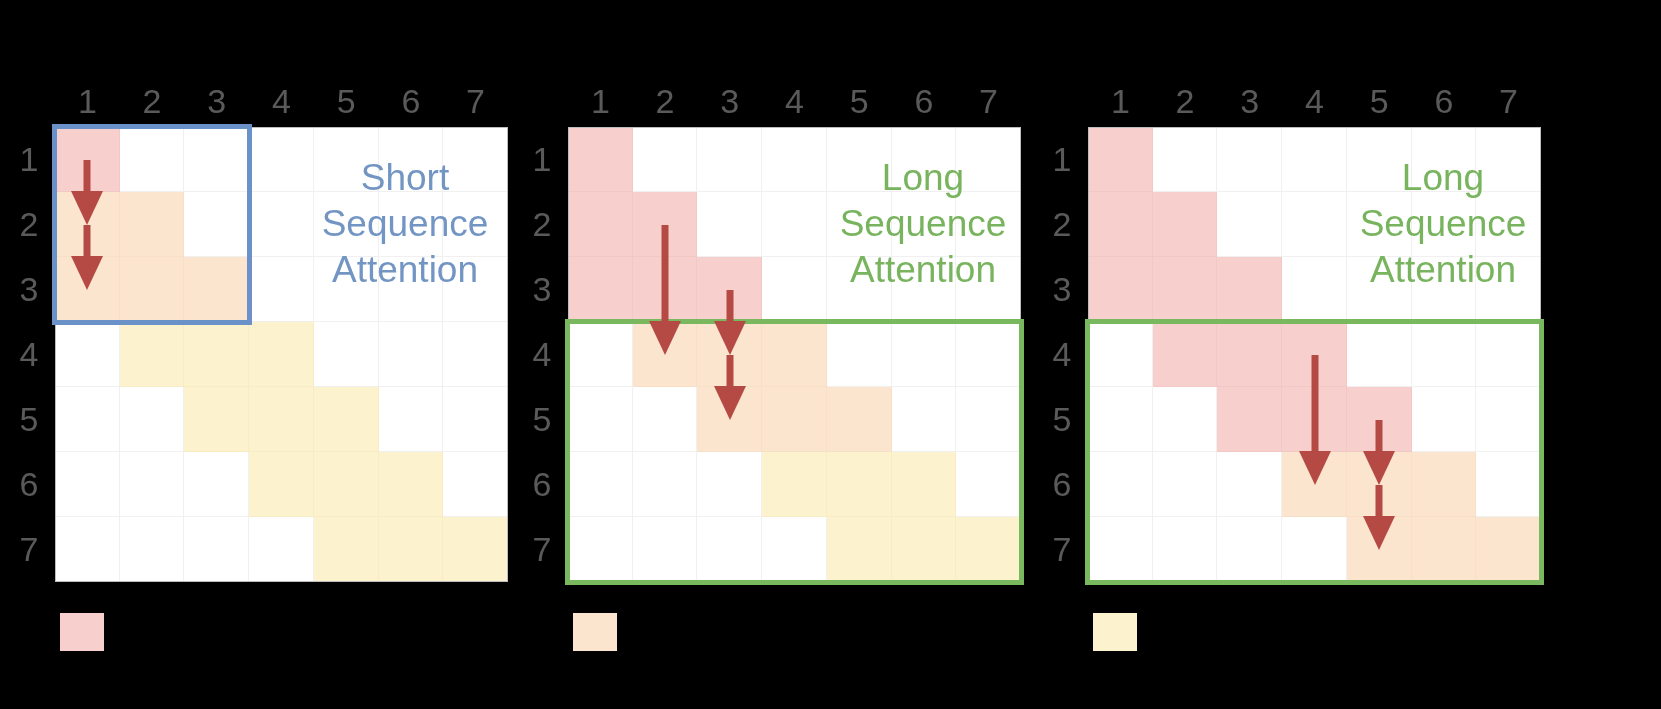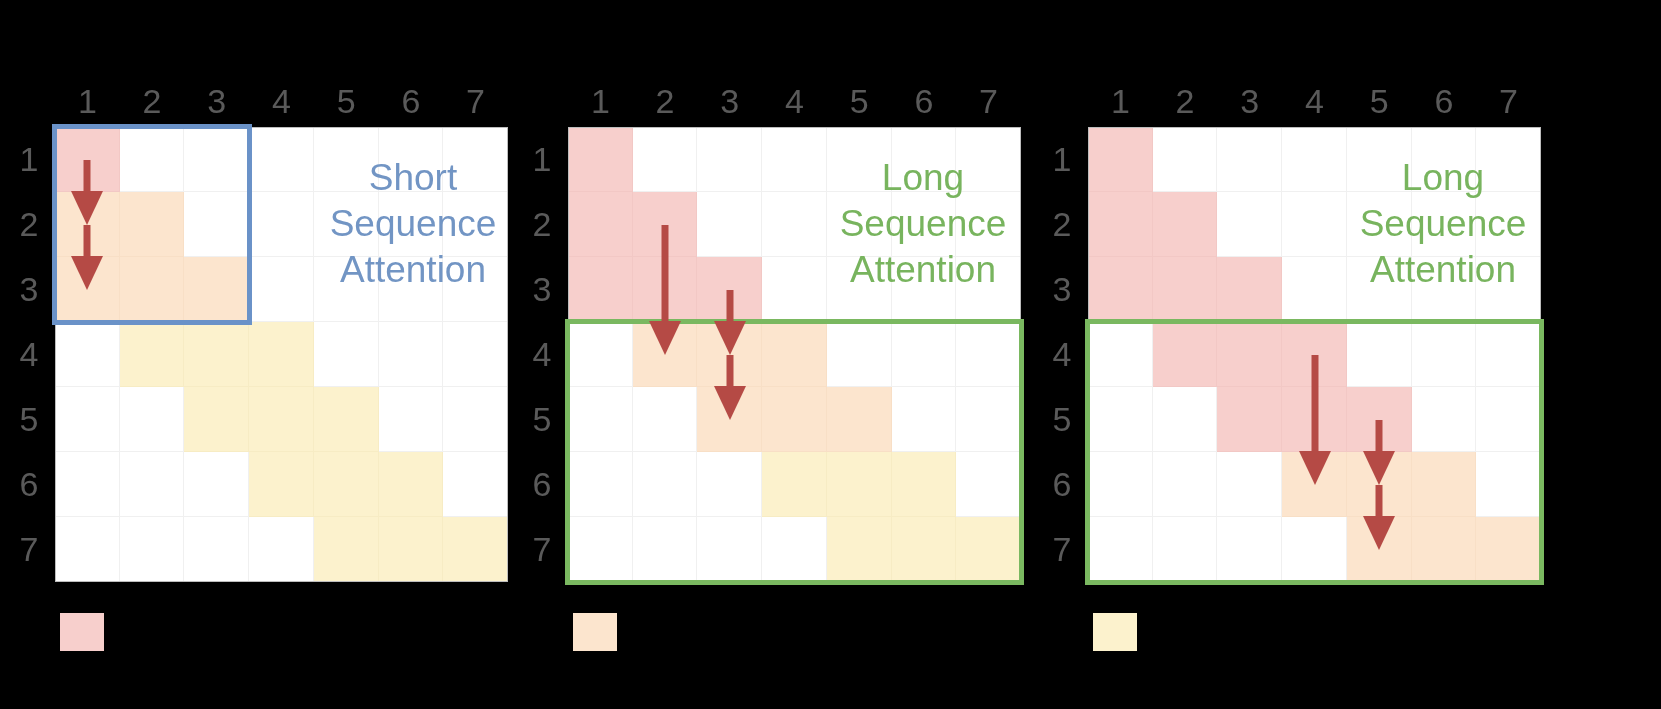--- a/index.html
+++ b/index.html
@@ -98,21 +98,21 @@
         <div class="cell c-none"></div>
         <div class="cell c-none"></div>
         <div class="cell c-none"></div>
         <div class="cell c-none"></div>
         <div class="cell c-yellow"></div>
         <div class="cell c-yellow"></div>
         <div class="cell c-yellow"></div>
       </div>
       <div class="gridborder" style="left: 55px; top: 127px; width: 453px; height: 455px;"></div>
       <div class="hibox" style="left: 52px; top: 124px; width: 200.143px; height: 201px; border: 5px solid rgb(106, 146, 200);"></div>
-      <div class="caption" style="left: 308px; top: 155px; width: 210px; color: rgb(114, 149, 196);">Short
+      <div class="caption" style="left: 300px; top: 155px; width: 210px; color: rgb(114, 149, 196);">Short
 Sequence
 Attention</div>
       <svg class="arrow" width="40" height="65" viewBox="0 0 40 65" style="left: 67.3571px; top: 159.5px;">
         <line x1="20" y1="0" x2="20" y2="43" stroke="#b54a45" stroke-width="7"></line>
         <polygon points="4,31 36,31 20,65" fill="#b54a45"></polygon>
       </svg>
       <svg class="arrow" width="40" height="65" viewBox="0 0 40 65" style="left: 67.3571px; top: 224.5px;">
         <line x1="20" y1="0" x2="20" y2="43" stroke="#b54a45" stroke-width="7"></line>
         <polygon points="4,31 36,31 20,65" fill="#b54a45"></polygon>
       </svg>

